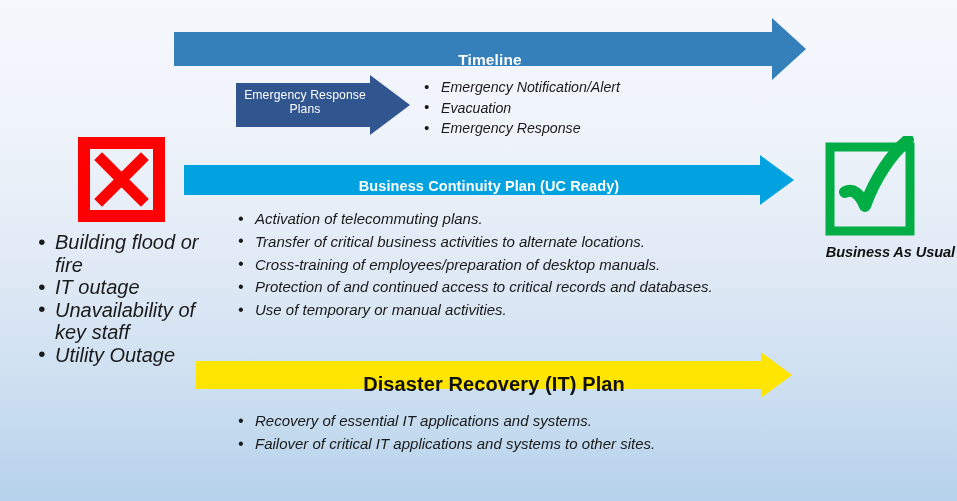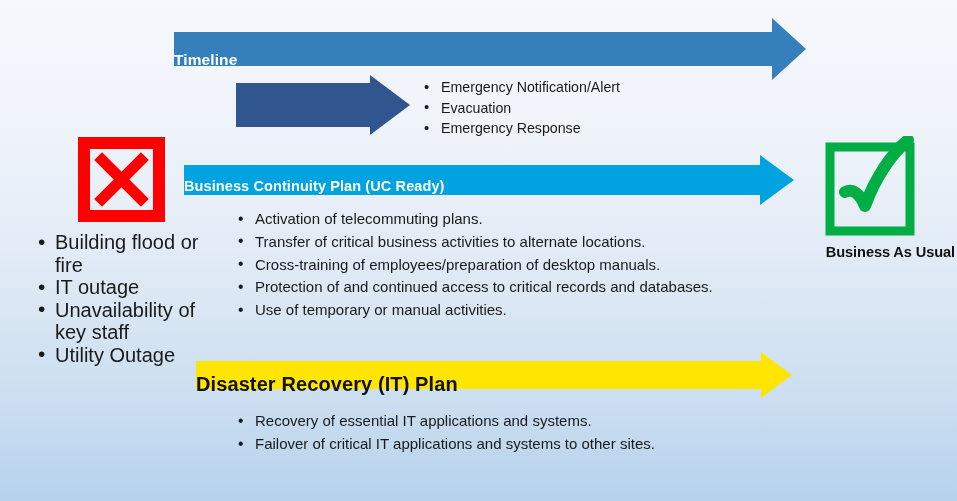--- a/index.html
+++ b/index.html
@@ -12,30 +12,30 @@
   }
   #canvas {
     position: relative;
     width: 957px;
     height: 501px;
     overflow: hidden;
     background: linear-gradient(to bottom, #f6f8fd 0%, #eef3fa 28%, #dfe9f5 55%, #cadef0 80%, #b6d2ec 100%);
   }
 
   
-  .abs { position: absolute; }
+  .abs { position: absolute; font-style: italic; }
 
   
   .arrow-wrap { position: absolute; }
   .arrow-wrap svg { display: block; }
   .arrow-label {
     position: absolute;
     left: 0;
     width: 100%;
-    text-align: left;
+    text-align: center;
     font-weight: bold;
     letter-spacing: .1px;
     white-space: pre-line;
     line-height: 1.15;
   }
 
   
   #timeline-arrow { left: 174px; top: 18px; width: 632px; height: 62px; }
   #timeline-arrow .arrow-label {
     top: 33px;
@@ -152,20 +152,21 @@
     <svg viewBox="0 0 632 62" width="632" height="62">
       <polygon points="0,14 598,14 598,0 632,31 598,62 598,48 0,48" fill="#3580ba"></polygon>
     </svg>
     <div class="arrow-label">Timeline</div>
   </div>
 
   <div class="arrow-wrap" id="erp-arrow">
     <svg viewBox="0 0 174 60" width="174" height="60">
       <polygon points="0,8 134,8 134,0 174,30 134,60 134,52 0,52" fill="#31558f"></polygon>
     </svg>
+    <div class="arrow-label">Emergency Response Plans</div>
   </div>
 
   <ul class="bullets abs" id="erp-bullets">
     <li>Emergency Notification/Alert</li>
     <li>Evacuation</li>
     <li>Emergency Response</li>
   </ul>
 
   <div class="arrow-wrap" id="bcp-arrow">
     <svg viewBox="0 0 610 50" width="610" height="50">

